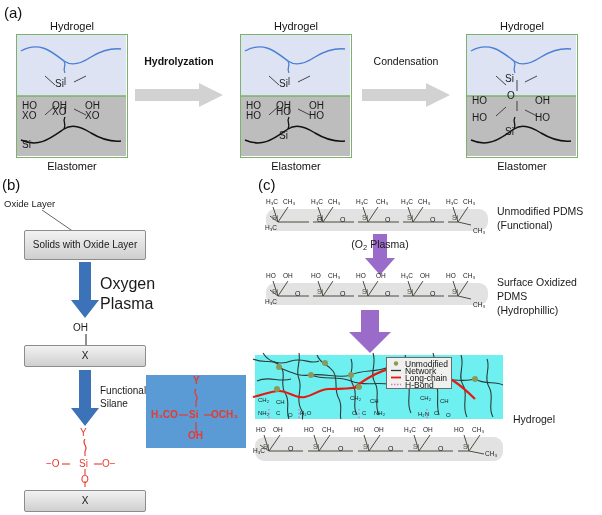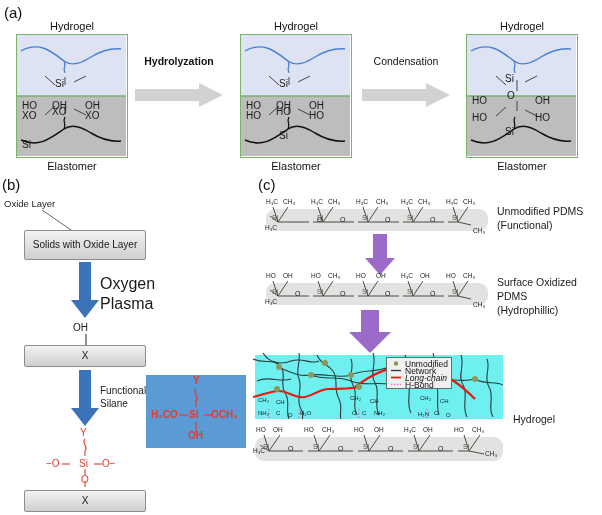--- a/index.html
+++ b/index.html
@@ -249,20 +249,21 @@
 
 <div class="abs" style="left:497px;top:204px;font-size:10.5px;line-height:1.35;">
   <div>Unmodified PDMS</div>
   <div>(Functional)</div>
 </div>
 
 <svg class="abs" style="left:364px;top:234px;" width="32" height="42">
   <path d="M9,0 L23,0 L23,24 L31,24 L16,41 L1,24 L9,24 Z" fill="#9b6bc9"></path>
 </svg>
 <div class="abs" style="left:300px;top:238px;width:160px;text-align:center;font-size:10.5px;line-height:1.3;">
+  <div><span>(O</span><sub>2</sub><span> Plasma)</span></div>
 </div>
 
 <div class="abs pdmsband" style="left:266px;top:283px;width:222px;height:22px;"></div>
 <svg class="abs" style="left:266px;top:270px;" width="230" height="40">
   <g stroke="#3b3b30" stroke-width="0.9" fill="none">
     <line x1="12" y1="26" x2="4" y2="20"></line>
       <line x1="12" y1="26" x2="22" y2="26"></line>
     <line x1="12" y1="26" x2="7" y2="11"></line>
       <line x1="12" y1="26" x2="22" y2="11"></line>
     <line x1="32" y1="26" x2="22" y2="26"></line>
@@ -394,21 +395,21 @@
         <circle cx="6" cy="3.5" r="2.2" fill="#8a9a5b"></circle>
       </svg>
     <span class="legtxt">Unmodified</span>
   </div>
   <div style="display:flex;align-items:center;gap:3px;height:7px;">
     <svg width="12" height="7">
         <line x1="1" y1="3.5" x2="11" y2="3.5" stroke="#2e3a3a" stroke-width="1.3"></line>
       </svg>
     <span class="legtxt">Network</span>
   </div>
-  <div style="display:flex;align-items:center;gap:3px;height:7px;font-style:italic;">
+  <div style="display:flex;align-items:center;gap:3px;height:7px;">
     <svg width="12" height="7">
         <line x1="1" y1="3.5" x2="11" y2="3.5" stroke="#e8170f" stroke-width="1.8"></line>
       </svg>
     <span class="legtxt">Long-chain</span>
   </div>
   <div style="display:flex;align-items:center;gap:3px;height:7px;">
     <svg width="12" height="7">
         <line x1="1" y1="3.5" x2="11" y2="3.5" stroke="#e070d8" stroke-width="1.6" stroke-dasharray="1.5 1.5"></line>
       </svg>
     <span class="legtxt">H-Bond</span>

